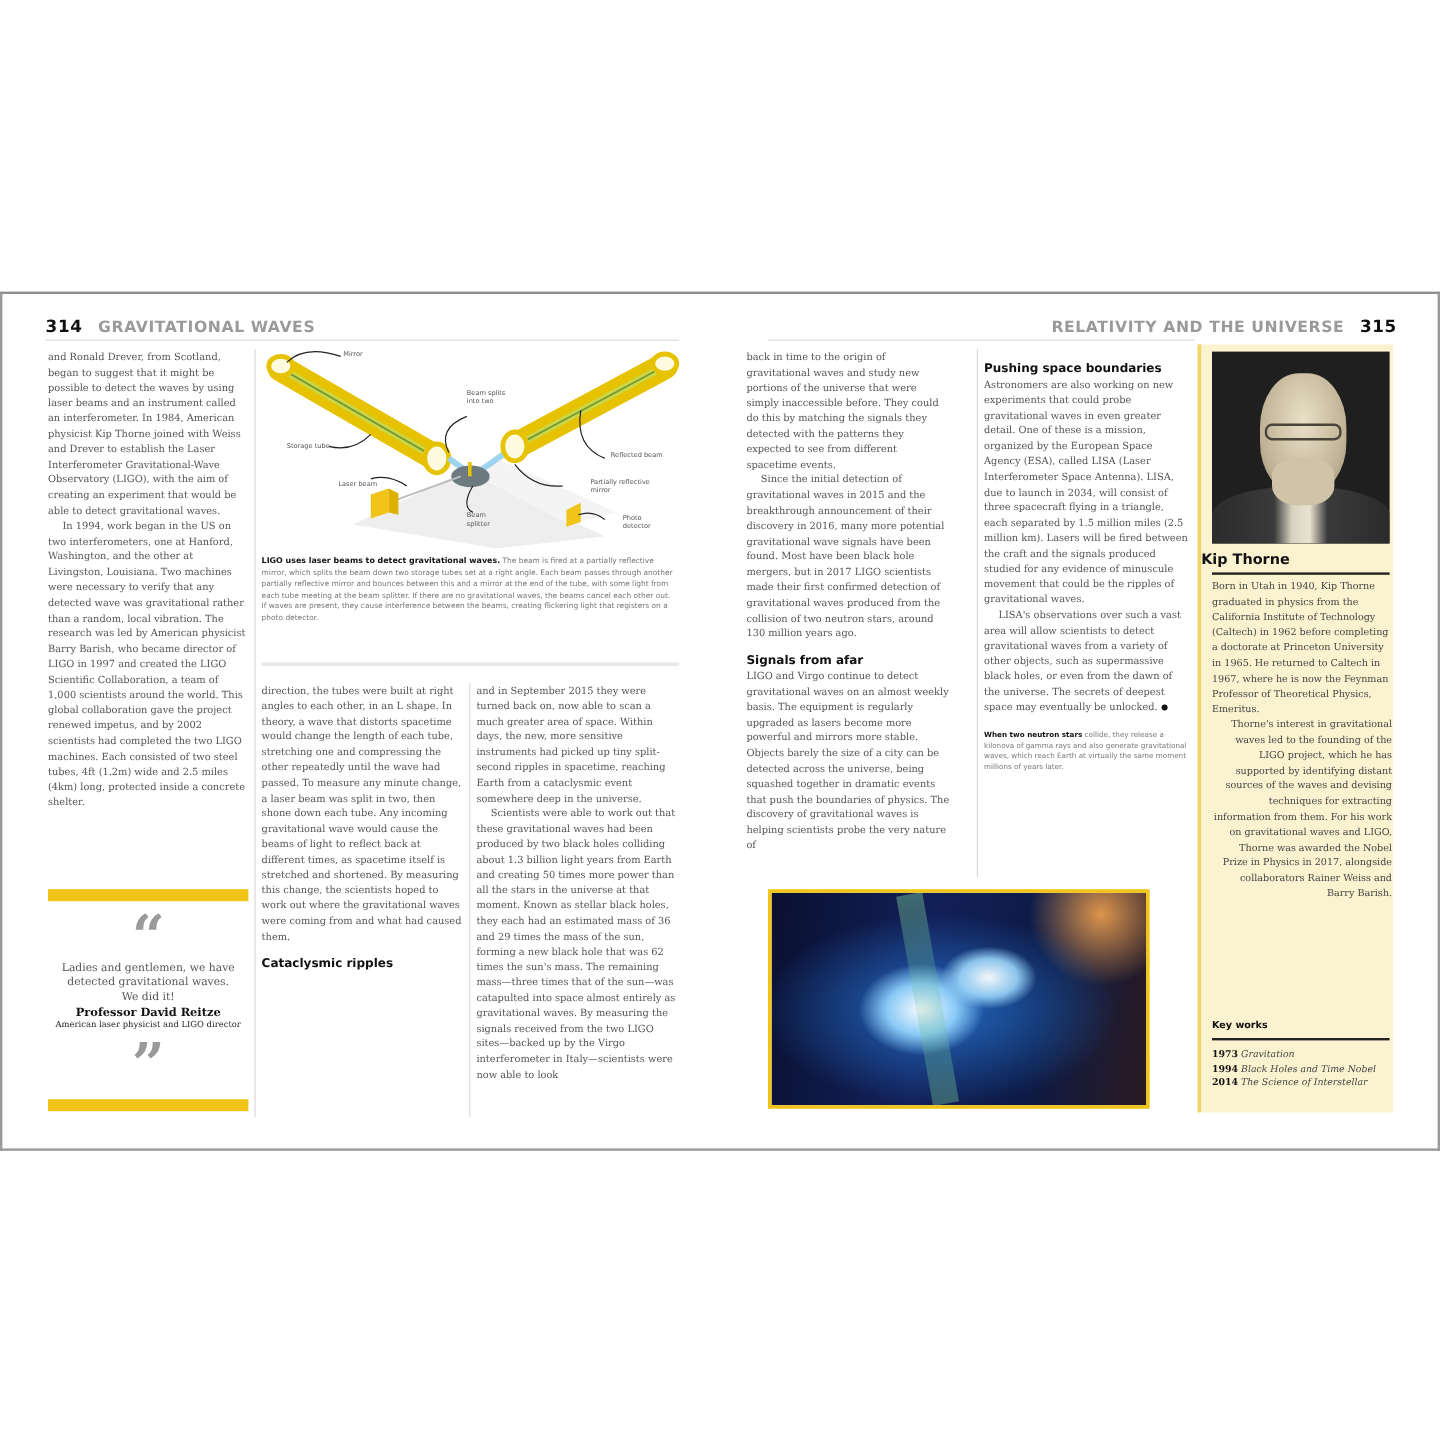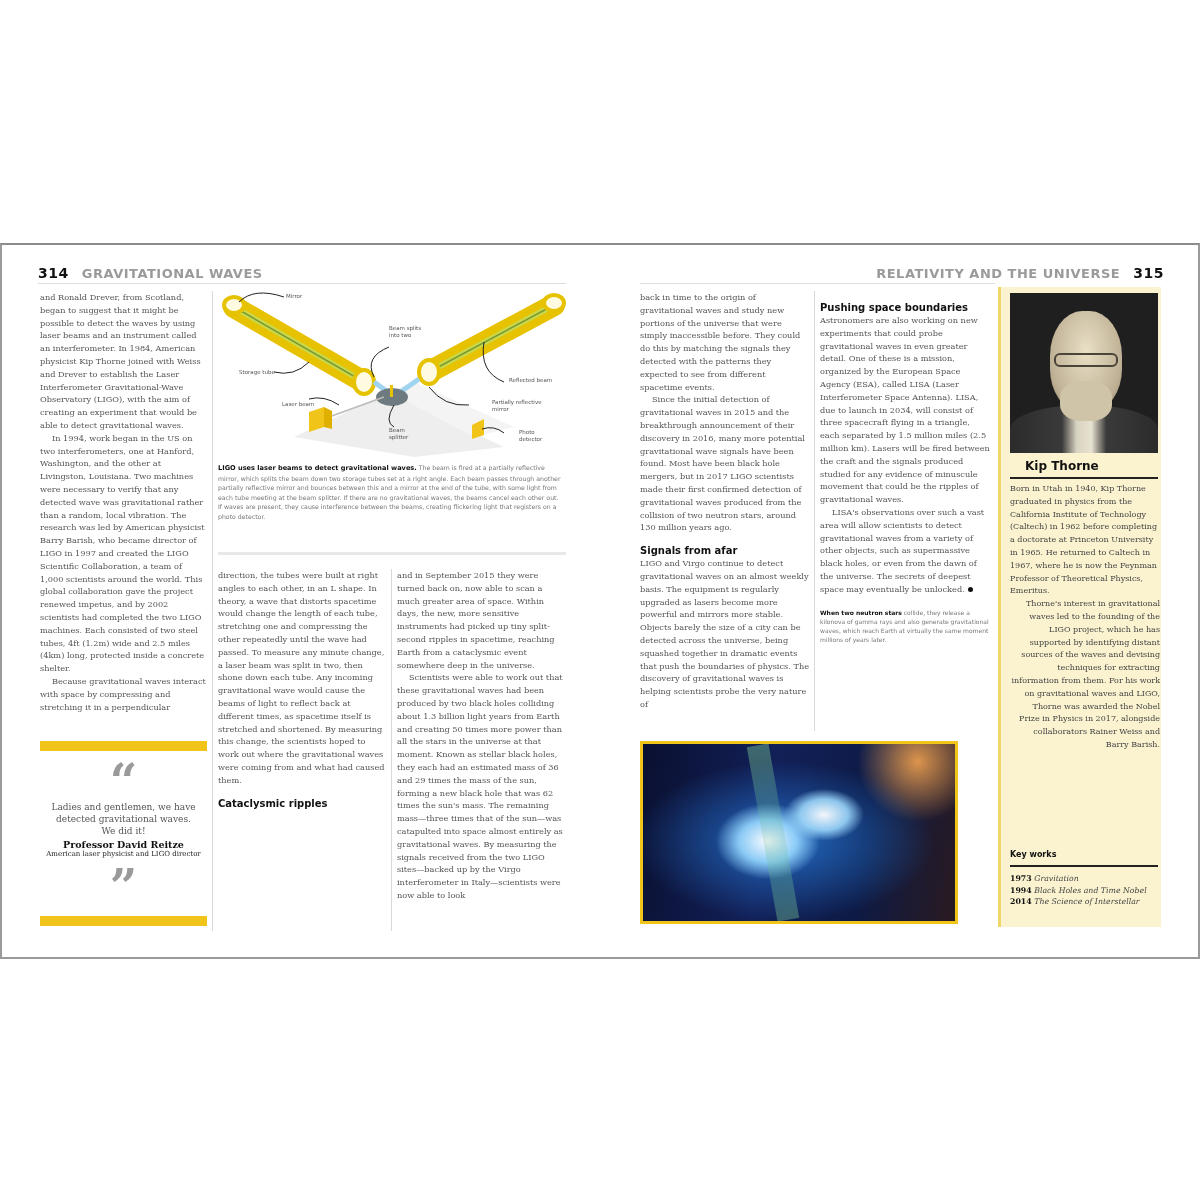--- a/index.html
+++ b/index.html
@@ -59,21 +59,21 @@
   }
   .photo .jet { position: absolute; left: 38%; top: 0; width: 22px; height: 100%; background: linear-gradient(180deg, rgba(120,200,150,0.45), rgba(100,180,140,0.2) 50%, rgba(120,200,150,0.4)); transform: rotate(-10deg); }
 
   
   .bio { position: absolute; left: 396px; top: 42px; width: 163px; height: 640px; background: #fbf3d0; border-left: 3px solid #f0d56a; }
   .portrait { position: absolute; left: 9px; top: 6px; width: 148px; height: 160px; background: #1f1f1f; overflow: hidden; }
   .portrait .face { position: absolute; left: 40px; top: 18px; width: 72px; height: 100px; border-radius: 45% 45% 42% 42%; background: radial-gradient(ellipse at 50% 40%, #e9e0c6, #bfb195 70%, #8d8068); }
   .portrait .glasses { position: absolute; left: 44px; top: 60px; width: 64px; height: 14px; border: 2px solid #4a4538; border-radius: 6px; }
   .portrait .beard { position: absolute; left: 50px; top: 88px; width: 52px; height: 40px; border-radius: 40%; background: #cfc4a8; }
   .portrait .shirt { position: absolute; left: 0; bottom: 0; width: 148px; height: 48px; background: linear-gradient(90deg, #2b2b2b 0%, #3a3a3a 35%, #d8d2c0 45%, #e8e2d0 55%, #3a3a3a 65%, #2b2b2b 100%); border-radius: 50% 50% 0 0; }
-  .bio-name { position: absolute; left: 24px; top: 172px; font-family: "DejaVu Sans", sans-serif; font-weight: bold; font-size: 12px; color: #111; }
+  .bio-name { position: absolute; left: 0; top: 172px; font-family: "DejaVu Sans", sans-serif; font-weight: bold; font-size: 12px; color: #111; }
   .bio-rule { position: absolute; left: 9px; width: 148px; height: 2px; background: #222; }
   .bio-text { position: absolute; left: 9px; top: 196px; width: 150px; font-size: 8px; line-height: 12.8px; color: #444; }
   .bio-text p.indent { text-indent: 12px; text-align: right; }
   .kw-title { position: absolute; left: 9px; top: 563px; font-family: "DejaVu Sans", sans-serif; font-weight: bold; font-size: 8px; color: #111; }
   .kw-list { position: absolute; left: 9px; top: 586px; width: 150px; font-size: 7.8px; line-height: 11.5px; color: #444; }
   .kw-list b { color: #111; }
   .kw-list i { font-style: italic; }
 
   .end-mark { display: inline-block; width: 5px; height: 5px; background: #111; border-radius: 50%; margin-left: 3px; }
   .side-caption { font-family: "DejaVu Sans", sans-serif; font-size: 6px; line-height: 9px; color: #777; }
@@ -87,21 +87,20 @@
   <div class="page page-left">
     <div class="running-head rh-left">
       <span class="num">314</span>
       <span class="title">GRAVITATIONAL WAVES</span>
     </div>
     <div class="rule" style="left:36px; top:38px; width:528px;"></div>
 
     <div class="col" style="left:38px; top:46px; width:167px;">
       <p>and Ronald Drever, from Scotland, began to suggest that it might be possible to detect the waves by using laser beams and an instrument called an interferometer. In 1984, American physicist Kip Thorne joined with Weiss and Drever to establish the Laser Interferometer Gravitational-Wave Observatory (LIGO), with the aim of creating an experiment that would be able to detect gravitational waves.</p>
       <p class="indent">In 1994, work began in the US on two interferometers, one at Hanford, Washington, and the other at Livingston, Louisiana. Two machines were necessary to verify that any detected wave was gravitational rather than a random, local vibration. The research was led by American physicist Barry Barish, who became director of LIGO in 1997 and created the LIGO Scientific Collaboration, a team of 1,000 scientists around the world. This global collaboration gave the project renewed impetus, and by 2002 scientists had completed the two LIGO machines. Each consisted of two steel tubes, 4ft (1.2m) wide and 2.5 miles (4km) long, protected inside a concrete shelter.</p>
-      <p class="indent">Because gravitational waves interact with space by compressing and stretching it in a perpendicular</p>
     </div>
 
     <div class="quote-box">
       <div class="quote-bar"></div>
       <div class="quote-mark" style="margin-top:10px;">“</div>
       <div class="quote-text">Ladies and gentlemen, we have detected gravitational waves. We did it!</div>
       <div class="quote-name">Professor David Reitze</div>
       <div class="quote-role">American laser physicist and LIGO director</div>
       <div class="quote-mark" style="margin-top:8px;">”</div>
       <div class="quote-bar" style="position:absolute; bottom:0; left:0;"></div>
@@ -170,21 +169,21 @@
     </div>
   </div>
 
   <div class="page page-right">
     <div class="running-head rh-right">
       <span class="title">RELATIVITY AND THE UNIVERSE</span>
       <span class="num">315</span>
     </div>
     <div class="rule" style="left:38px; top:38px; width:355px;"></div>
 
-    <div class="col" style="left:38px; top:46px; width:170px;">
+    <div class="col" style="left:20px; top:46px; width:170px;">
       <p>back in time to the origin of gravitational waves and study new portions of the universe that were simply inaccessible before. They could do this by matching the signals they detected with the patterns they expected to see from different spacetime events.</p>
       <p class="indent">Since the initial detection of gravitational waves in 2015 and the breakthrough announcement of their discovery in 2016, many more potential gravitational wave signals have been found. Most have been black hole mergers, but in 2017 LIGO scientists made their first confirmed detection of gravitational waves produced from the collision of two neutron stars, around 130 million years ago.</p>
       <h3>Signals from afar</h3>
       <p>LIGO and Virgo continue to detect gravitational waves on an almost weekly basis. The equipment is regularly upgraded as lasers become more powerful and mirrors more stable. Objects barely the size of a city can be detected across the universe, being squashed together in dramatic events that push the boundaries of physics. The discovery of gravitational waves is helping scientists probe the very nature of</p>
     </div>
 
     <div class="col-divider" style="left:212px; top:46px; height:440px;"></div>
 
     <div class="col" style="left:218px; top:46px; width:170px;">
       <h3>Pushing space boundaries</h3>

